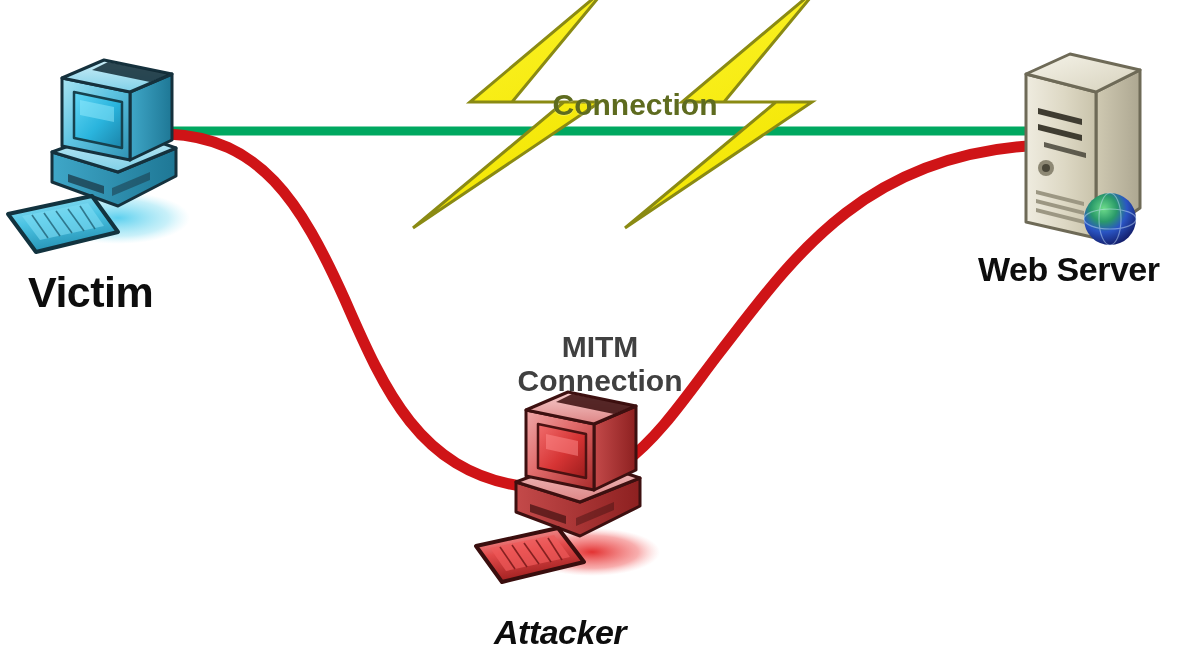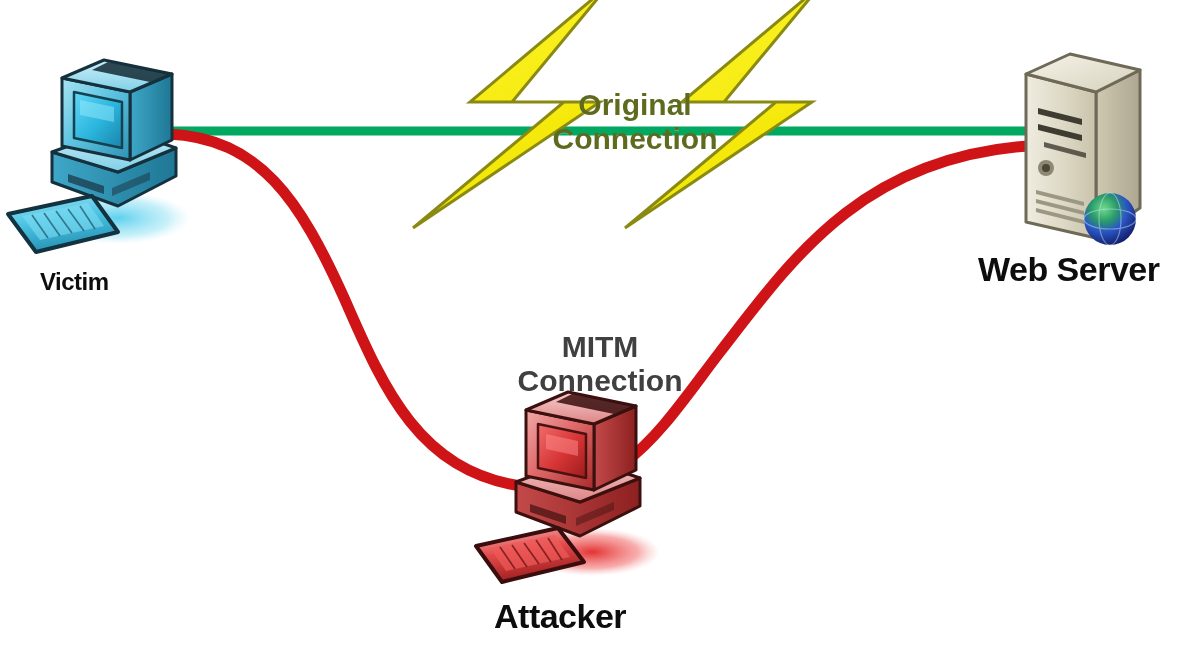--- a/index.html
+++ b/index.html
@@ -23,33 +23,34 @@
   }
   .node-label {
     position: absolute;
     font-family: "Liberation Sans", sans-serif;
     font-weight: bold;
     color: #0d0d0d;
     white-space: nowrap;
     letter-spacing: -0.5px;
   }
   #label-victim {
-    left: 40px;
+    left: 28px;
     top: 268px;
-    font-size: 24px;
+    font-size: 43px;
   }
   #label-webserver {
     left: 978px;
     top: 250px;
     font-size: 34px;
   }
   #label-attacker {
     left: 494px;
-    top: 597px;
+    top: 613px;
     font-size: 34px;
+    font-style: italic;
   }
   .conn-label {
     position: absolute;
     text-align: center;
     font-family: "Liberation Sans", sans-serif;
     font-weight: bold;
     white-space: nowrap;
     line-height: 1.12;
   }
   #label-original {
@@ -279,21 +280,20 @@
     </g>
   </svg>
 
   <div class="node-label" id="label-victim">Victim</div>
 
   <div class="node-label" id="label-webserver">Web Server</div>
 
   <div class="node-label" id="label-attacker">Attacker</div>
 
   <div class="conn-label" id="label-original">
-    <span class="l1">Original</span>
     <span class="l2">Connection</span>
   </div>
 
   <div class="conn-label" id="label-mitm">
     <span class="l1">MITM</span>
     <span class="l2">Connection</span>
   </div>
 
 </div>
 

